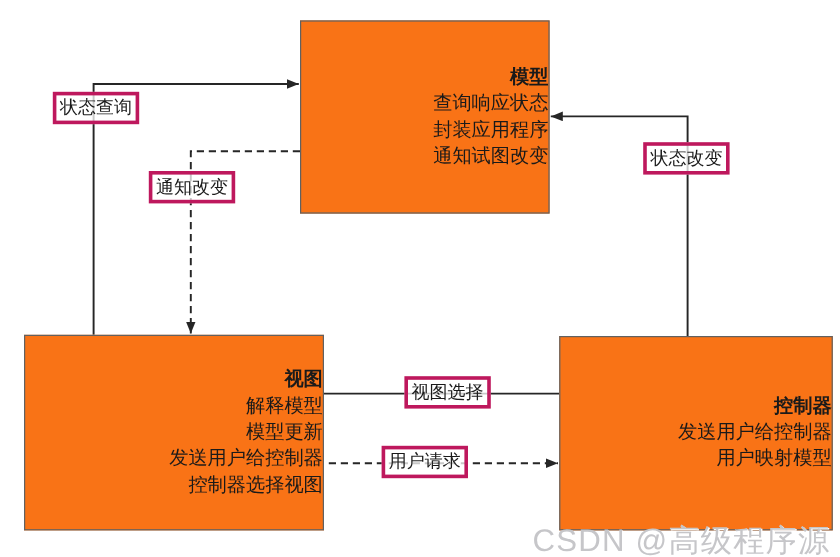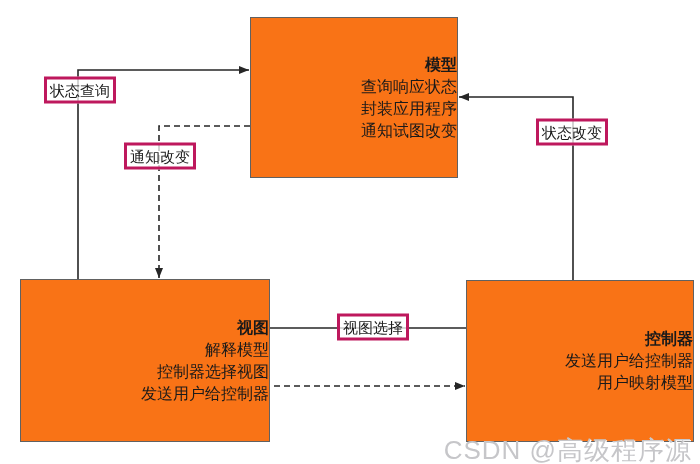--- a/index.html
+++ b/index.html
@@ -93,30 +93,32 @@
   <div class="node" id="node-model">
     <div class="title">模型</div>
     <div>查询响应状态</div>
     <div>封装应用程序</div>
     <div>通知试图改变</div>
   </div>
 
   <div class="node" id="node-view">
     <div class="title">视图</div>
     <div>解释模型</div>
+    <div>模型更新</div>
+    <div>发送用户给控制器</div>
     <div>控制器选择视图</div>
-    <div>发送用户给控制器</div>
   </div>
 
   <div class="node" id="node-controller">
     <div class="title">控制器</div>
     <div>发送用户给控制器</div>
     <div>用户映射模型</div>
   </div>
 
   <div class="edge-label" id="label-state-query">状态查询</div>
   <div class="edge-label" id="label-notify-change">通知改变</div>
   <div class="edge-label" id="label-state-change">状态改变</div>
   <div class="edge-label" id="label-view-select">视图选择</div>
+  <div class="edge-label" id="label-user-request">用户请求</div>
 
   <div class="watermark">CSDN @高级程序源</div>
 
 </div>
 
 </body></html>

